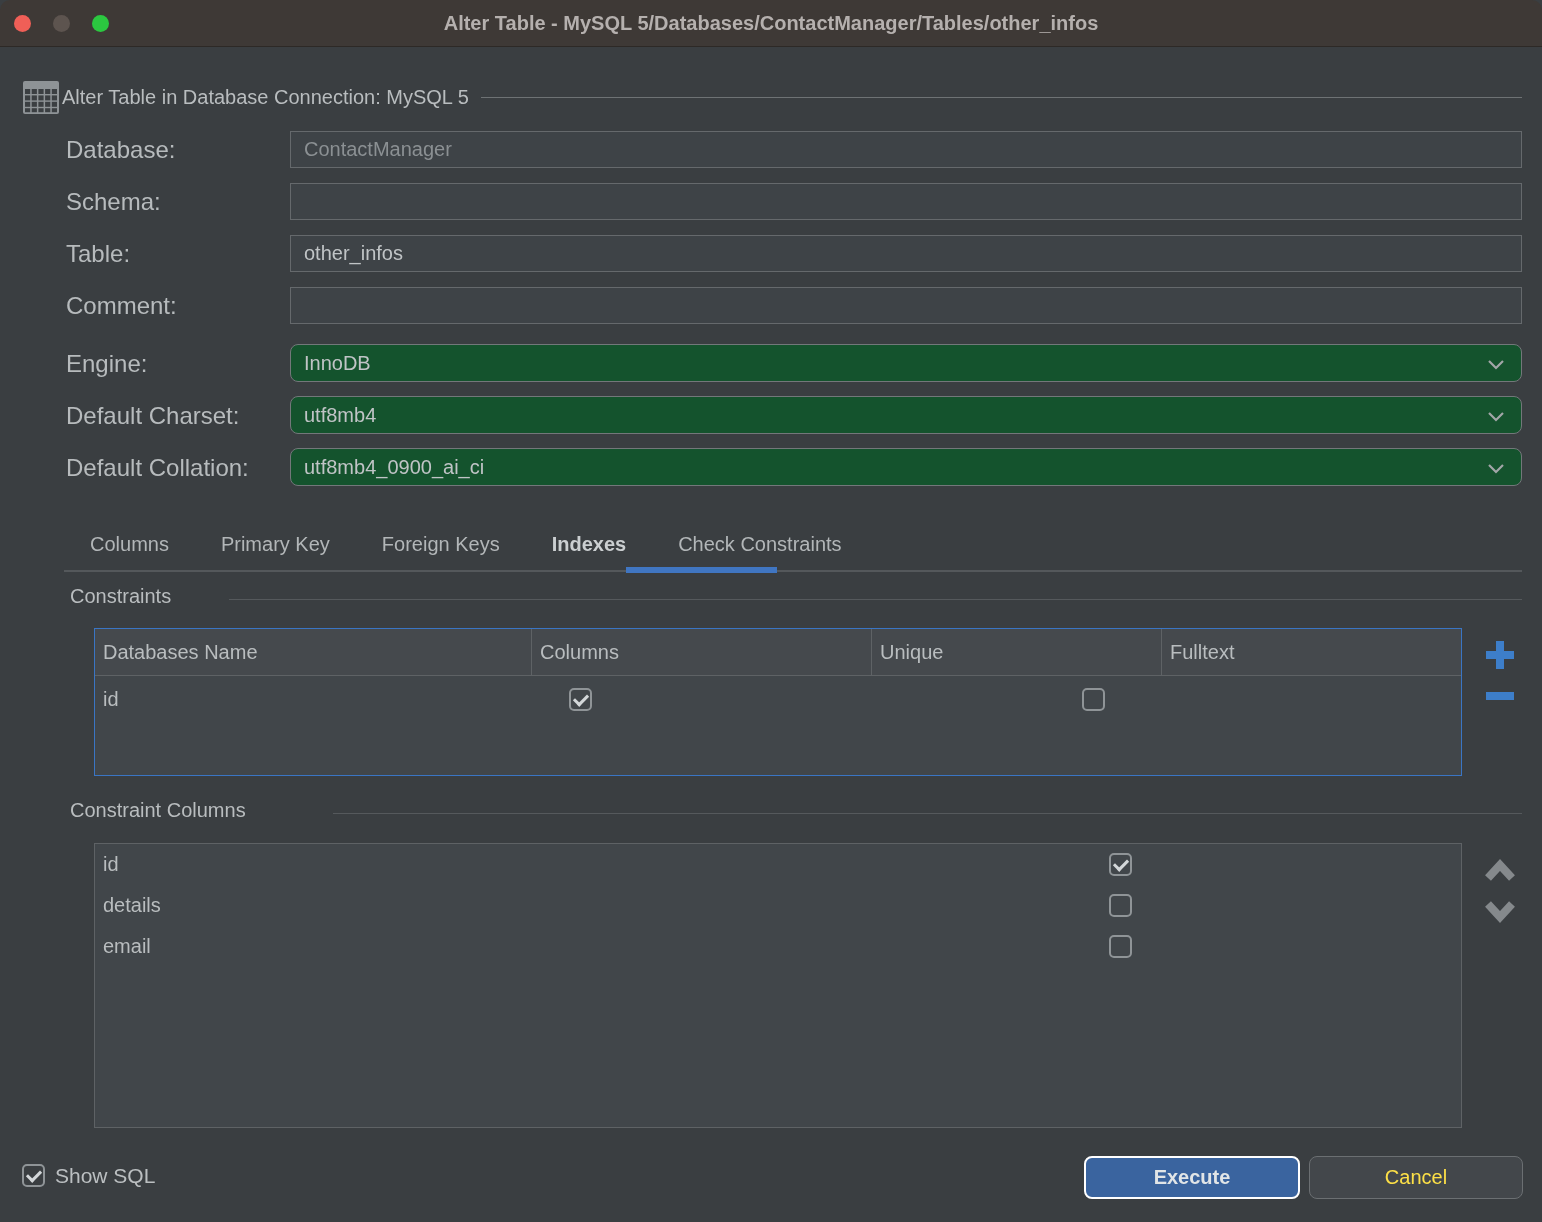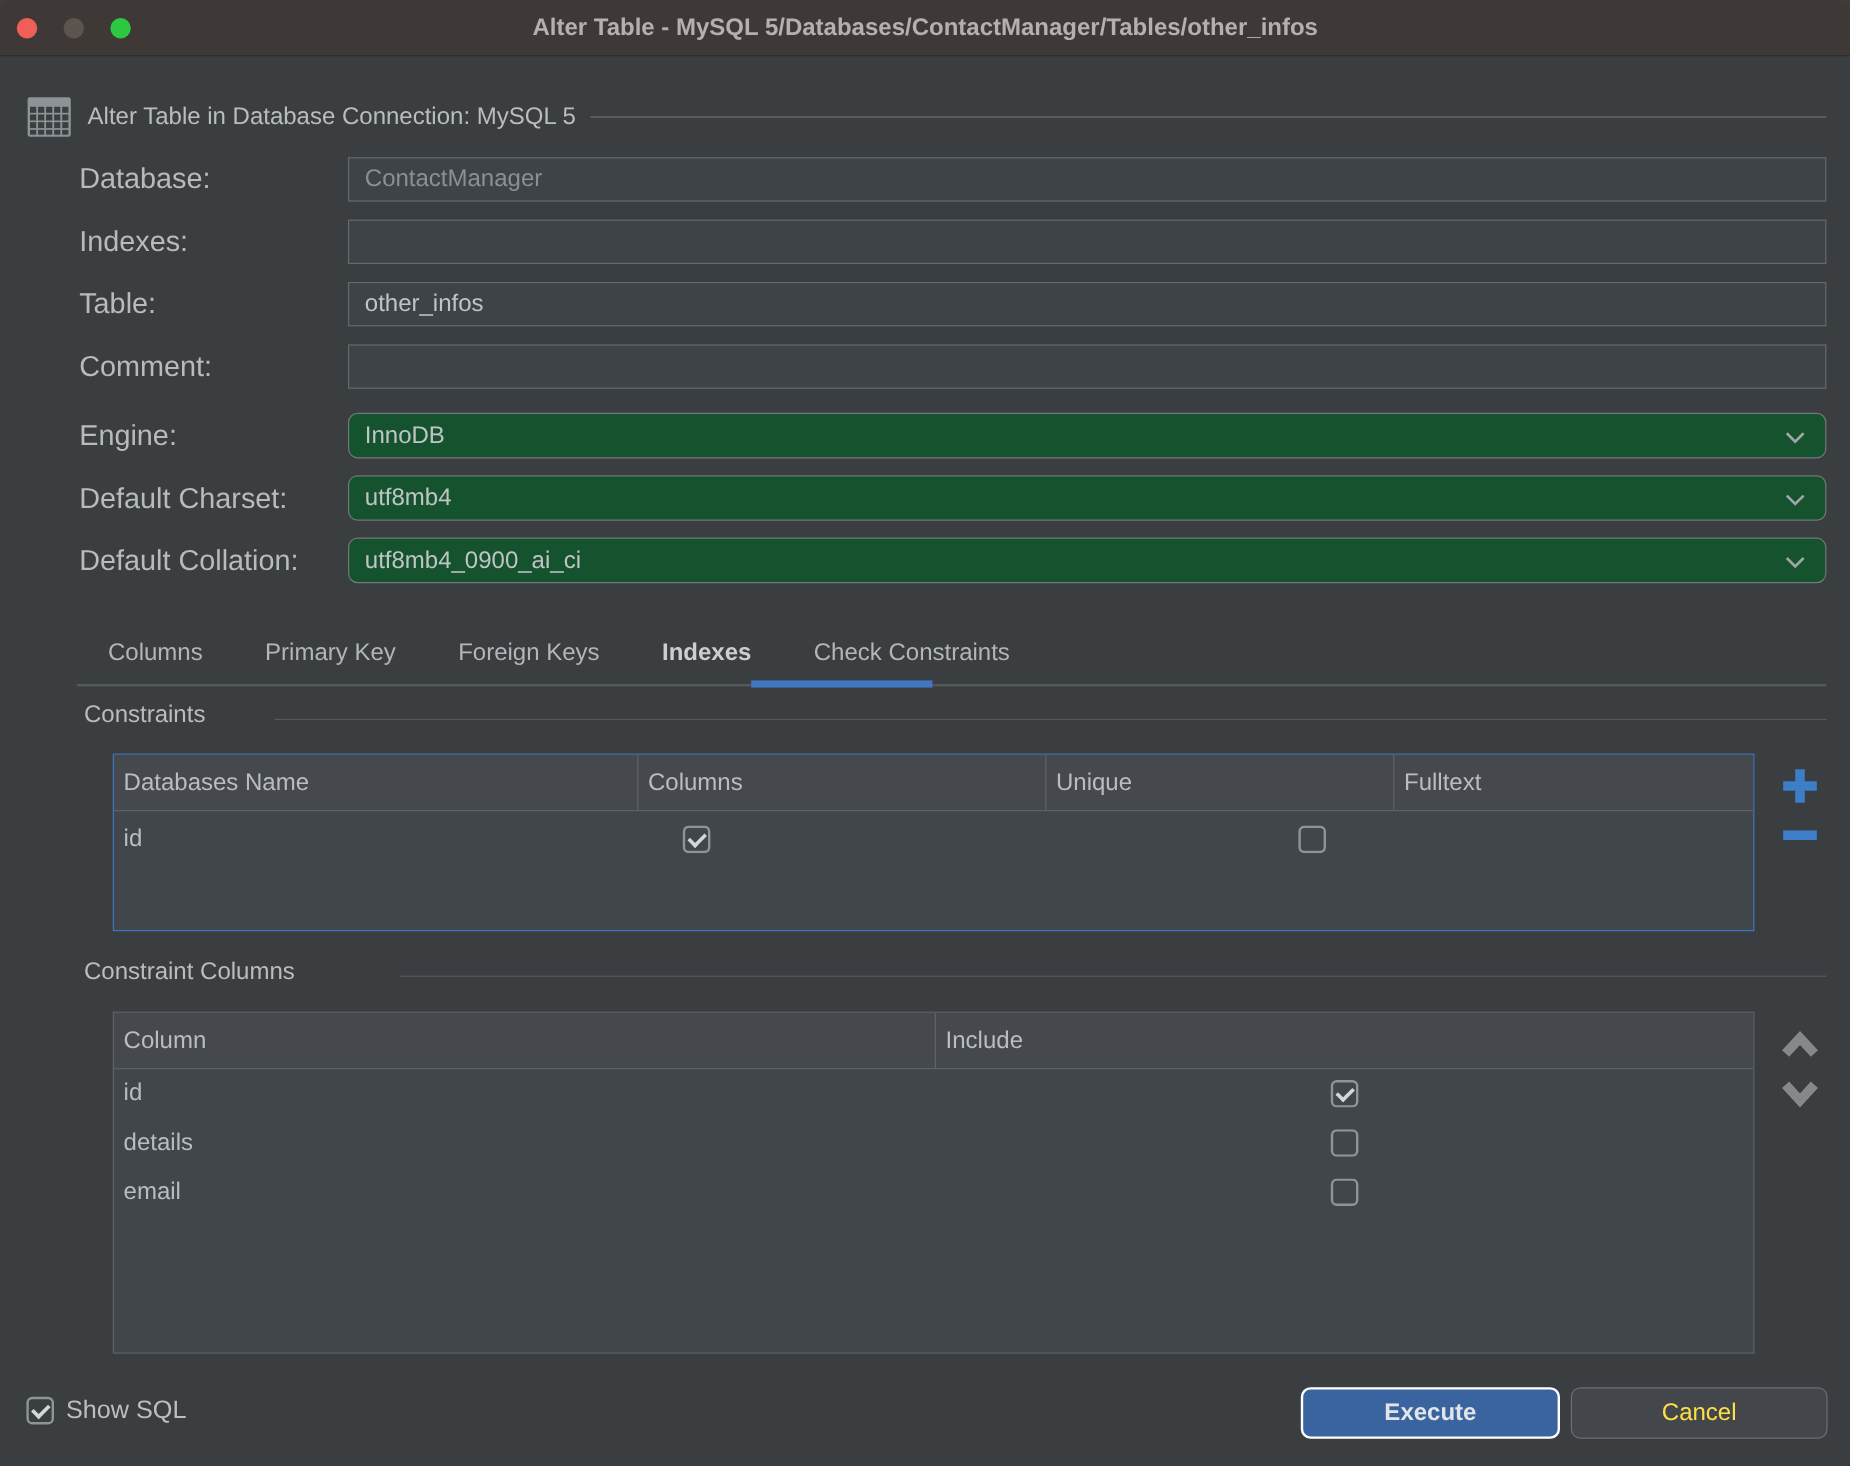--- a/index.html
+++ b/index.html
@@ -18,21 +18,21 @@
     display:flex;align-items:center;justify-content:center;
   }
   .titlebar .title{font-size:20px;font-weight:700;color:#b5b0ae;}
   .lights{position:absolute;left:14px;top:15px;display:flex;gap:22px;}
   .light{width:17px;height:17px;border-radius:50%;}
   .light.red{background:#f05f57;}
   .light.gray{background:#5d544f;}
   .light.green{background:#2bc840;}
   
   .hdr{position:absolute;left:22px;top:76px;right:20px;height:42px;display:flex;align-items:center;}
-  .hdr-text{margin-left:13px;font-size:20px;color:#b9bdbf;white-space:nowrap;}
+  .hdr-text{margin-left:2px;font-size:20px;color:#b9bdbf;white-space:nowrap;}
   .hdr-line{flex:1;height:1px;background:#6e7274;margin-left:12px;}
   
   .frow{position:absolute;left:0;width:100%;}
   .flabel{position:absolute;left:66px;font-size:24px;color:#b7bbbd;line-height:37px;white-space:nowrap;}
   .ffield{
     position:absolute;left:290px;width:1232px;height:37px;
     background:#3e4347;border:1px solid #65696c;
     font-size:20px;line-height:35px;padding-left:13px;color:#c0c4c6;
   }
   .ffield.disabled{color:#8b9093;}
@@ -122,21 +122,21 @@
     </svg>
     <span class="hdr-text">Alter Table in Database Connection: MySQL 5</span>
     <span class="hdr-line"></span>
   </div>
 
   <div class="frow" style="top:131px">
     <span class="flabel">Database:</span>
     <div class="ffield disabled">ContactManager</div>
   </div>
   <div class="frow" style="top:183px">
-    <span class="flabel">Indexes:</span>
+    <span class="flabel">Schema:</span>
     <div class="ffield"></div>
   </div>
   <div class="frow" style="top:235px">
     <span class="flabel">Table:</span>
     <div class="ffield">other_infos</div>
   </div>
   <div class="frow" style="top:287px">
     <span class="flabel">Comment:</span>
     <div class="ffield"></div>
   </div>
@@ -207,24 +207,20 @@
   <div class="sidebtn" style="top:690px">
     <svg width="34" height="12" viewBox="0 0 34 12">
       <rect x="3" y="2" width="28" height="8" fill="#3d7ec9"></rect>
     </svg>
   </div>
 
   <span class="section-label" style="left:70px;top:799px">Constraint Columns</span>
   <div class="section-line" style="left:333px;top:813px"></div>
 
   <div class="tbl plain" style="top:843px;height:285px">
-    <div class="thead">
-      <div class="th" style="width:685px">Column</div>
-      <div class="th" style="flex:1">Include</div>
-    </div>
     <div class="trow" style="height:41px">
       <div class="td" style="width:685px">id</div>
       <div class="td td-center" style="flex:1">
         <span class="cb checked"></span>
       </div>
     </div>
     <div class="trow" style="height:41px">
       <div class="td" style="width:685px">details</div>
       <div class="td td-center" style="flex:1">
         <span class="cb"></span>

